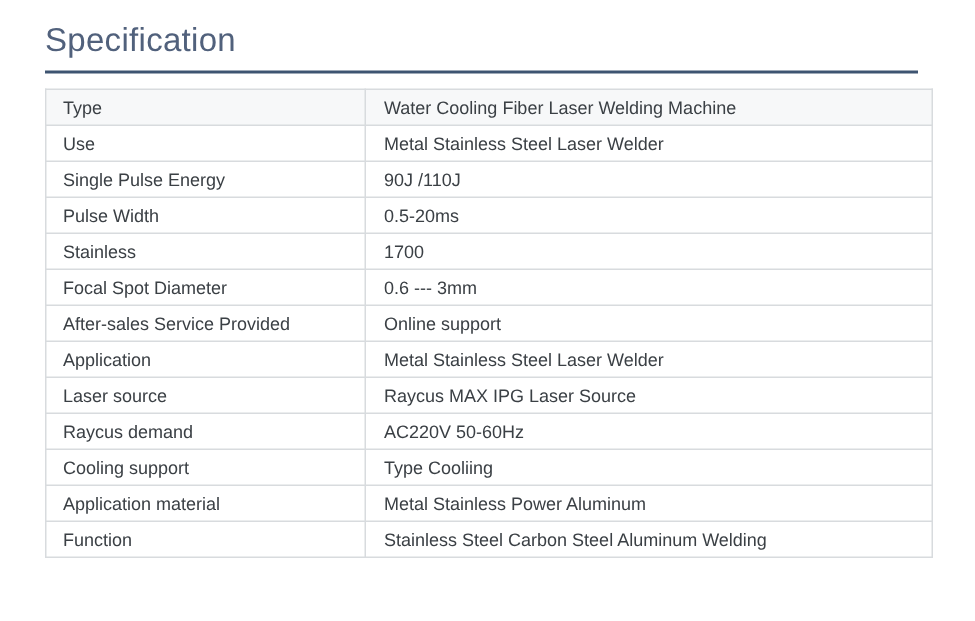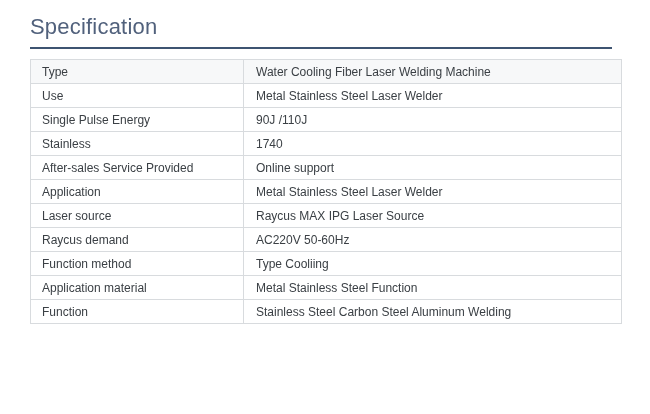--- a/index.html
+++ b/index.html
@@ -68,46 +68,54 @@
         </tr>
         <tr>
           <td class="label">Use</td>
           <td class="value">Metal Stainless Steel Laser Welder</td>
         </tr>
         <tr>
           <td class="label">Single Pulse Energy</td>
           <td class="value">90J /110J</td>
         </tr>
         <tr>
+          <td class="label">Pulse Width</td>
+          <td class="value">0.5-20ms</td>
+        </tr>
+        <tr>
           <td class="label">Stainless</td>
-          <td class="value">1740</td>
+          <td class="value">1700</td>
+        </tr>
+        <tr>
+          <td class="label">Focal Spot Diameter</td>
+          <td class="value">0.6 --- 3mm</td>
         </tr>
         <tr>
           <td class="label">After-sales Service Provided</td>
           <td class="value">Online support</td>
         </tr>
         <tr>
           <td class="label">Application</td>
           <td class="value">Metal Stainless Steel Laser Welder</td>
         </tr>
         <tr>
           <td class="label">Laser source</td>
           <td class="value">Raycus MAX IPG Laser Source</td>
         </tr>
         <tr>
           <td class="label">Raycus demand</td>
           <td class="value">AC220V 50-60Hz</td>
         </tr>
         <tr>
-          <td class="label">Function method</td>
+          <td class="label">Cooling support</td>
           <td class="value">Type Cooliing</td>
         </tr>
         <tr>
           <td class="label">Application material</td>
-          <td class="value">Metal Stainless Steel Function</td>
+          <td class="value">Metal Stainless Power Aluminum</td>
         </tr>
         <tr>
           <td class="label">Function</td>
           <td class="value">Stainless Steel Carbon Steel Aluminum Welding</td>
         </tr>
       </tbody>
   </table>
 </div>
 
 </body></html>

